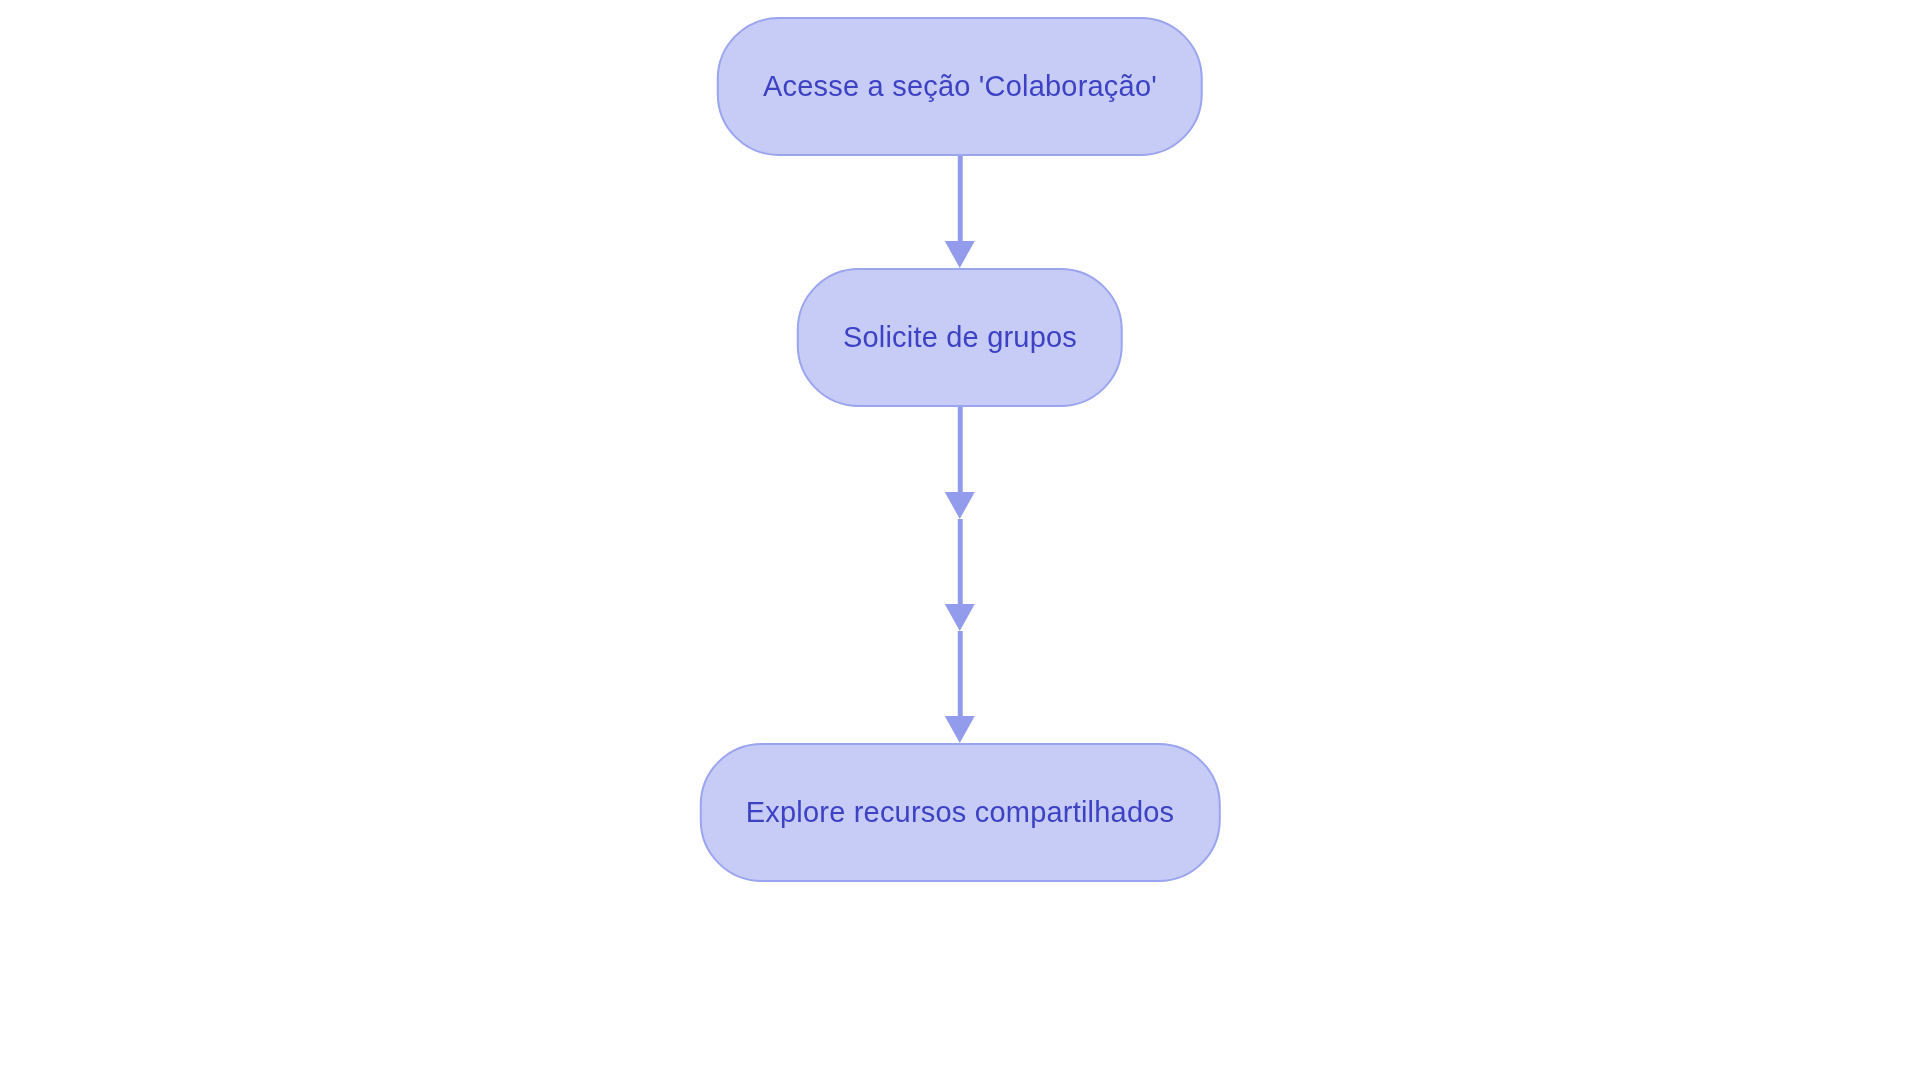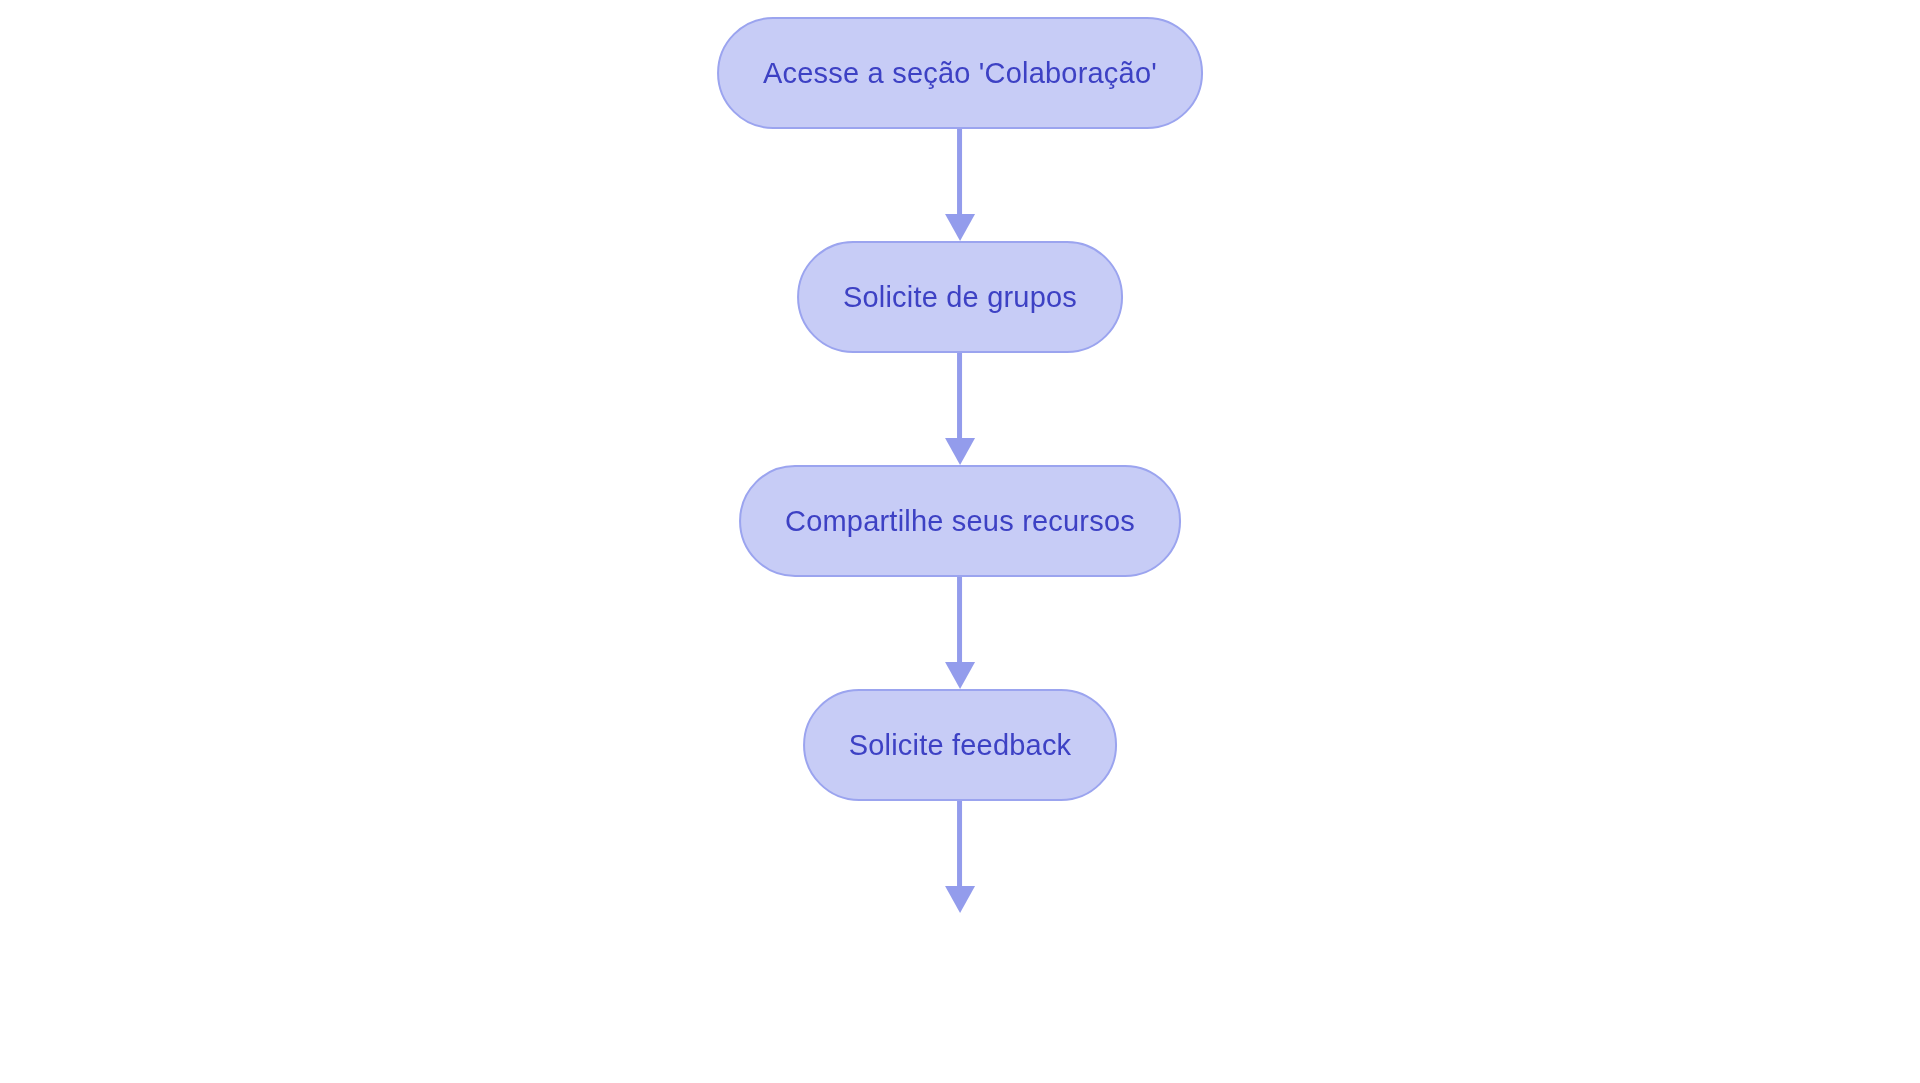--- a/index.html
+++ b/index.html
@@ -20,21 +20,21 @@
   .flow{
     position:absolute;
     top:17px;
     left:50%;
     transform:translateX(-50%);
     display:flex;
     flex-direction:column;
     align-items:center;
   }
   .node{
-    height:112px;
+    height:139px;
     border-radius:62px;
     background:var(--node-fill);
     border:2px solid var(--node-border);
     color:var(--node-text);
     font-size:29px;
     letter-spacing:0.2px;
     display:flex;
     align-items:center;
     justify-content:center;
     padding:0 44px;
@@ -75,33 +75,30 @@
 
     <div class="node">
       <span>Solicite de grupos</span>
     </div>
 
     <div class="arrow">
       <div class="shaft"></div>
       <div class="head"></div>
     </div>
 
-    <div class="node">
-      <span>Compartilhe seus recursos</span>
+
+    <div class="arrow">
+      <div class="shaft"></div>
+      <div class="head"></div>
     </div>
+
 
     <div class="arrow">
       <div class="shaft"></div>
       <div class="head"></div>
     </div>
 
     <div class="node">
-      <span>Solicite feedback</span>
+      <span>Explore recursos compartilhados</span>
     </div>
-
-    <div class="arrow">
-      <div class="shaft"></div>
-      <div class="head"></div>
-    </div>
-
 
   </div>
 </div>
 
 </body></html>

